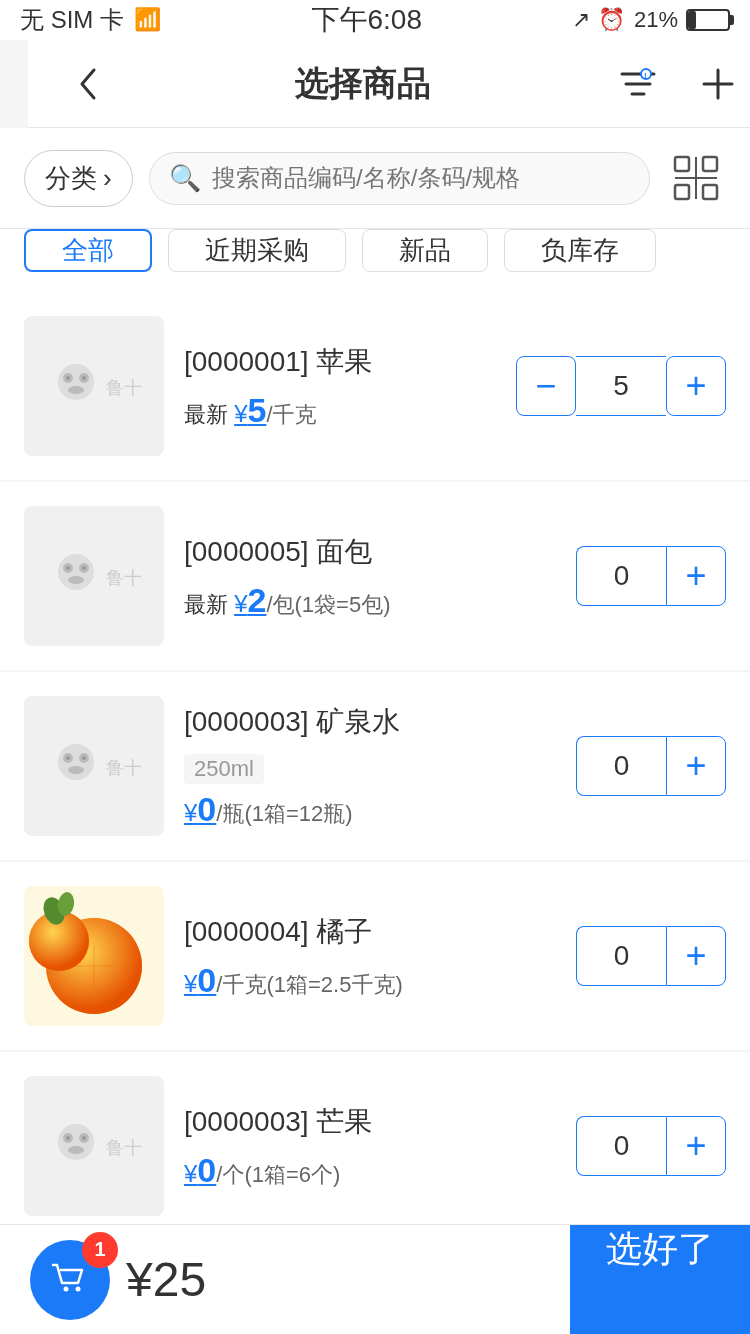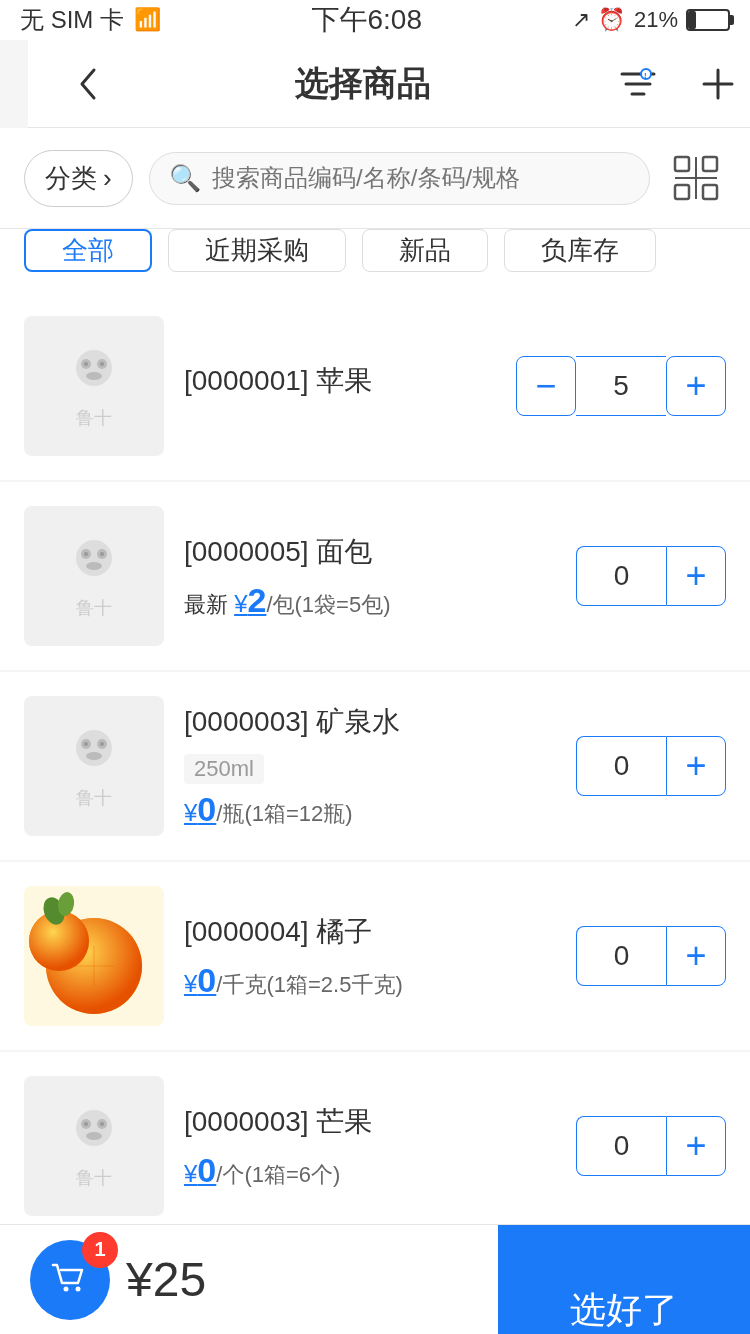--- a/index.html
+++ b/index.html
@@ -228,36 +228,35 @@
       font-size: 20px;
       color: #fff;
       font-weight: bold;
     }
     .cart-total {
       font-size: 48px;
       color: #333;
       font-weight: 400;
     }
     .checkout-btn {
-      width: 252px;
+      width: 180px;
       height: 110px;
       background: #1a7af8;
       color: #fff;
       font-size: 36px;
       display: flex;
-      align-items: flex-end;
+      align-items: flex-start;
       justify-content: center;
       cursor: pointer;
     }
     
     .owl-placeholder {
       width: 100%;
       height: 100%;
       display: flex;
-      flex-direction: column;
       align-items: center;
       justify-content: center;
       color: #ccc;
     }
     .owl-placeholder svg {
       width: 60px; height: 60px; fill: #ccc;
     }
     .owl-text {
       font-size: 18px;
       color: #ccc;
@@ -351,20 +350,24 @@
           <circle cx="38" cy="22" r="5" fill="#bbb"></circle>
           <circle cx="22" cy="22" r="2" fill="#999"></circle>
           <circle cx="38" cy="22" r="2" fill="#999"></circle>
           <ellipse cx="30" cy="34" rx="8" ry="4" fill="#bbb"></ellipse>
         </svg>
         <span class="owl-text">鲁十</span>
       </div>
     </div>
     <div class="product-info">
       <div class="product-name">[0000001] 苹果</div>
+      <div class="product-price">
+        <span class="latest-label">最新 </span>
+        <span class="underline">¥<span class="price-amount">5</span></span><span class="price-unit">/千克</span>
+      </div>
     </div>
     <div style="display:flex;align-items:center;gap:0;">
       <button class="qty-btn" style="border:1px solid #1a7af8;border-radius:8px;">−</button>
       <input class="qty-input" value="5" style="border-top: 1px solid rgb(26, 122, 248); border-bottom: 1px solid rgb(26, 122, 248); border-left: none; border-right: none; border-radius: 0px;">
       <button class="qty-btn" style="border:1px solid #1a7af8;border-radius:8px;">+</button>
     </div>
   </div>
 
   <div class="product-item">
     <div class="product-image">

